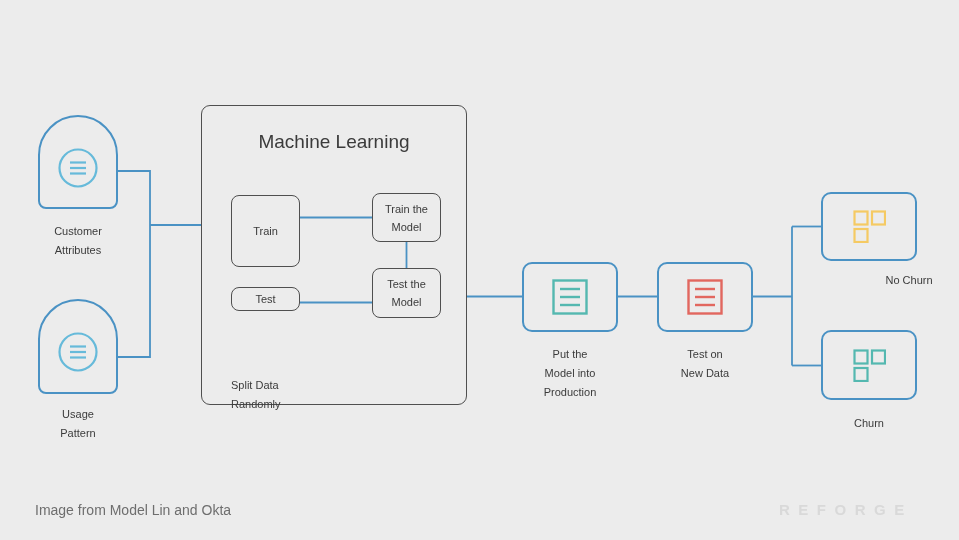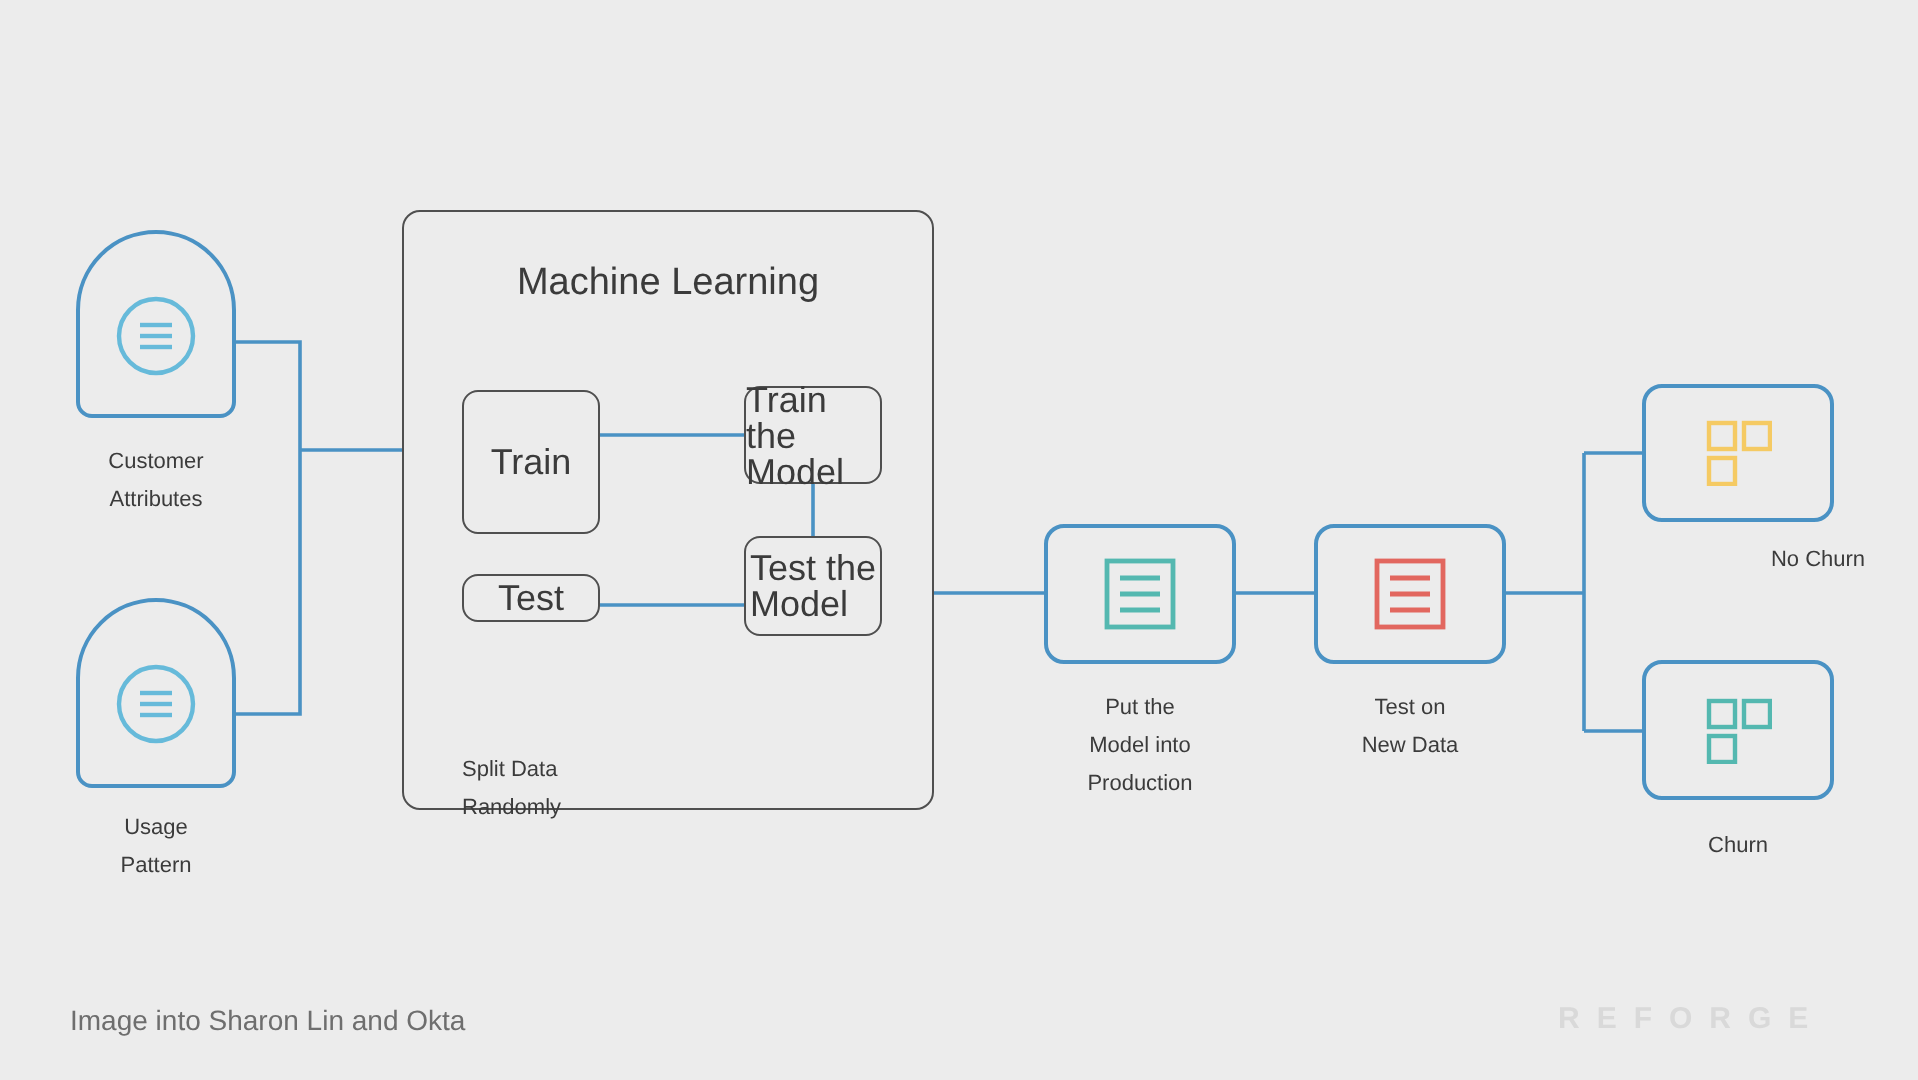--- a/index.html
+++ b/index.html
@@ -24,23 +24,23 @@
     border: 2px solid var(--c-line-blue, #4a92c4);
     border-radius: 40px 40px 8px 8px;
   }
   .blue-box {
     border: 2px solid var(--c-line-blue, #4a92c4);
     border-radius: 10px;
   }
   .dark-box {
     border: 1.6px solid var(--c-box-border-dark, #4f4f4f);
     border-radius: 8px;
-    font-size: 18px;
+    font-size: 11px;
     line-height: 18px;
-    text-align: left;
+    text-align: center;
     white-space: pre-line;
   }
   .ml-frame {
     border: 1.6px solid var(--c-box-border-dark, #4f4f4f);
     border-radius: 9px;
   }
   .ml-title {
     position: absolute;
     top: 24px; left: 0; width: 100%;
     text-align: center;
@@ -181,16 +181,16 @@
     <span class="icon icon-teal">
       <svg width="33" height="33" viewBox="0 0 33 33" fill="none" stroke="currentColor" stroke-width="2.2">
         <rect x="1.5" y="1.5" width="13" height="13"></rect>
         <rect x="19" y="1.5" width="13" height="13"></rect>
         <rect x="1.5" y="19" width="13" height="13"></rect>
       </svg>
     </span>
   </div>
   <div class="label" style="left:818px; top:414px; width:102px;">Churn</div>
 
-  <div class="credit">Image into Sharon Lin and Okta</div>
+  <div class="credit">Image from Model Lin and Okta</div>
   <div class="logo">REFORGE</div>
 
 </div>
 
 </body></html>

